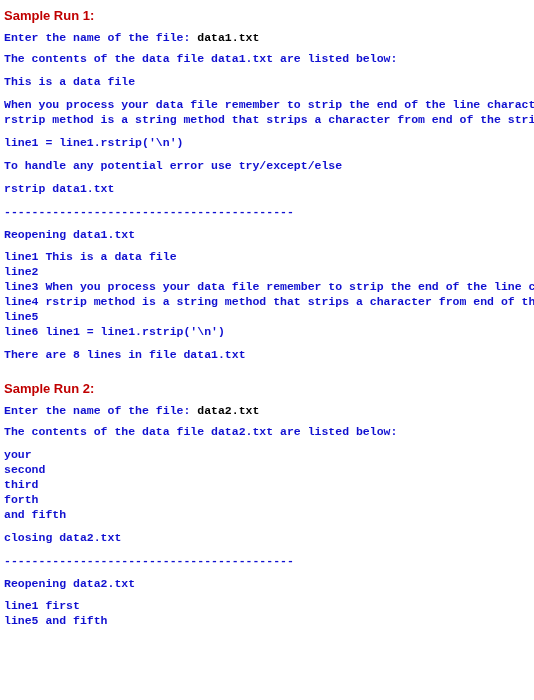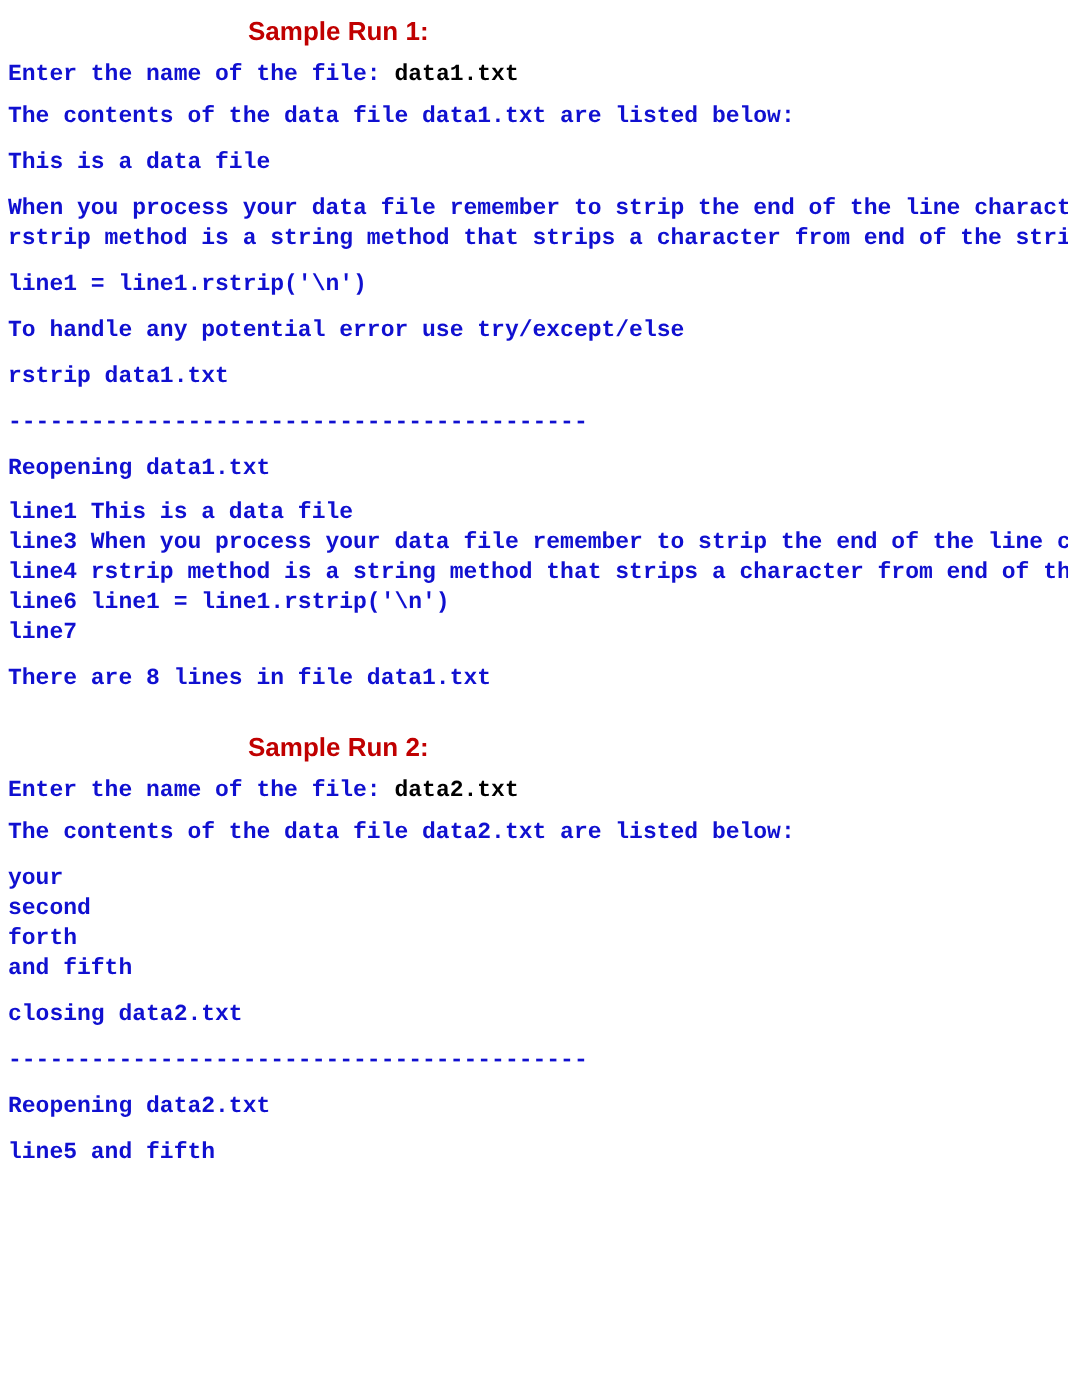--- a/index.html
+++ b/index.html
@@ -10,21 +10,20 @@
       padding: 6px 4px;
       width: 534px;
       box-sizing: border-box;
       color: #1010d0;
     }
     .heading {
       color: #c00000;
       font-family: Arial, Helvetica, sans-serif;
       font-weight: bold;
       font-size: 13px;
-      margin-left: 120px;
       margin-top: 2px;
       margin-bottom: 8px;
       display: block;
     }
     .prompt-line {
       color: #1010d0;
       font-weight: bold;
       margin-top: 6px;
       margin-bottom: 6px;
       white-space: pre;
@@ -70,42 +69,45 @@
 <div class="blue block">To handle any potential error use try/except/else</div>
 
 <div class="blue block">rstrip data1.txt</div>
 
 <div class="blue sep">------------------------------------------</div>
 
 <div class="blue block">Reopening data1.txt</div>
 
 <div class="block">
   <div class="blue">line1 This is a data file</div>
+  <div class="blue">line2</div>
   <div class="blue">line3 When you process your data file remember to strip the end of the line character</div>
   <div class="blue">line4 rstrip method is a string method that strips a character from end of the string</div>
+  <div class="blue">line5</div>
   <div class="blue">line6 line1 = line1.rstrip('\n')</div>
-  <div class="blue">line7</div>
 </div>
 
 <div class="blue block">There are 8 lines in file data1.txt</div>
 
 <span class="heading" style="margin-top:18px;">Sample Run 2:</span>
 
 <div class="prompt-line"><span>Enter the name of the file: </span><span class="input">data2.txt</span></div>
 
 <div class="blue block">The contents of the data file data2.txt are listed below:</div>
 
 <div class="block">
   <div class="blue">your</div>
   <div class="blue">second</div>
+  <div class="blue">third</div>
   <div class="blue">forth</div>
   <div class="blue">and fifth</div>
 </div>
 
 <div class="blue block">closing data2.txt</div>
 
 <div class="blue sep">------------------------------------------</div>
 
 <div class="blue block">Reopening data2.txt</div>
 
 <div class="block">
+  <div class="blue">line1 first</div>
   <div class="blue">line5 and fifth</div>
 </div>
 
 </body></html>

